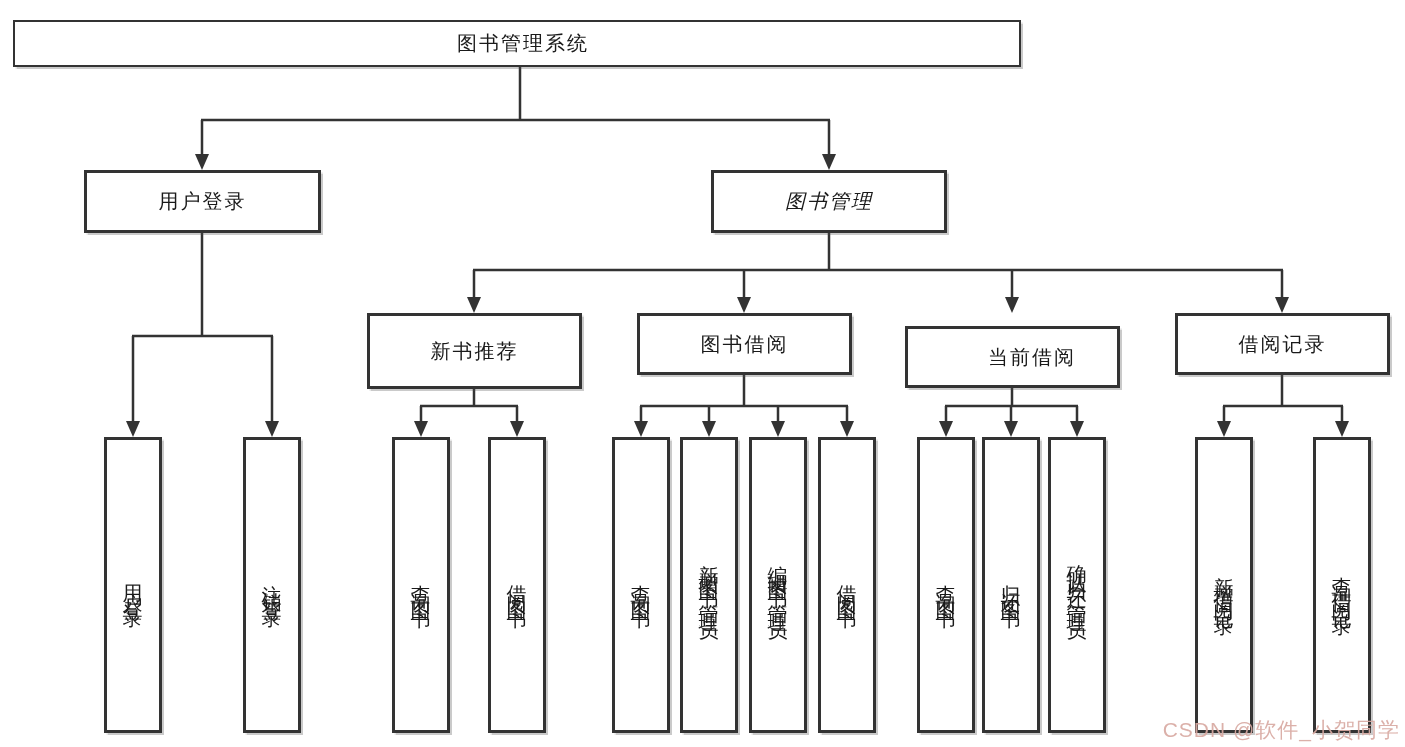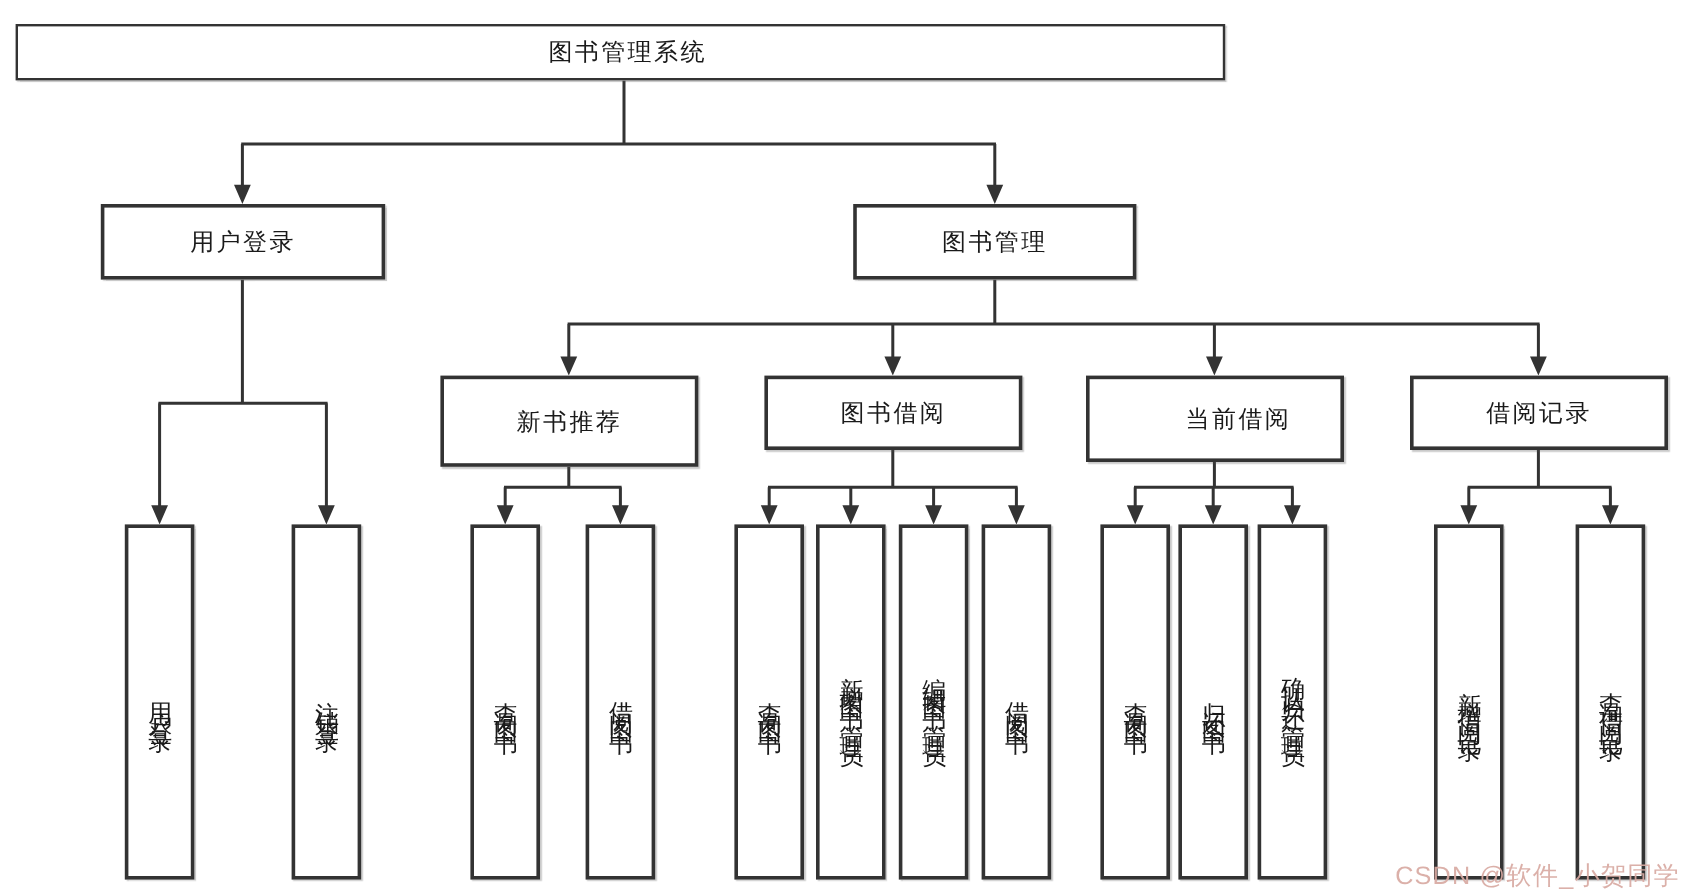--- a/index.html
+++ b/index.html
@@ -76,31 +76,31 @@
          M1335 421 L1349 421 L1342 437 Z"></path>
   </svg>
 
   <div class="box root" style="left:13px; top:20px; width:1008px; height:47px;">
     <span>图书管理系统</span>
   </div>
 
   <div class="box" style="left:84px; top:170px; width:237px; height:63px;">
     <span>用户登录</span>
   </div>
-  <div class="box" style="left:711px; top:170px; width:236px; height:63px;">
+  <div class="box" style="left:711px; top:170px; width:236px; height:63px;font-style:italic;">
     <span>图书管理</span>
   </div>
 
   <div class="box" style="left:367px; top:313px; width:215px; height:76px;">
     <span>新书推荐</span>
   </div>
   <div class="box" style="left:637px; top:313px; width:215px; height:62px;font-family:Liberation Mono, monospace;">
     <span>图书借阅</span>
   </div>
-  <div class="box" style="left:905px; top:313px; width:215px; height:72px;padding-left:39px;">
+  <div class="box" style="left:905px; top:326px; width:215px; height:62px;padding-left:39px;">
     <span>当前借阅</span>
   </div>
   <div class="box" style="left:1175px; top:313px; width:215px; height:62px;">
     <span>借阅记录</span>
   </div>
 
   <div class="box vbox" style="left:104px; top:437px; width:58px; height:296px;">
     <span class="vtext">用户登录</span>
   </div>
   <div class="box vbox" style="left:243px; top:437px; width:58px; height:296px;">

